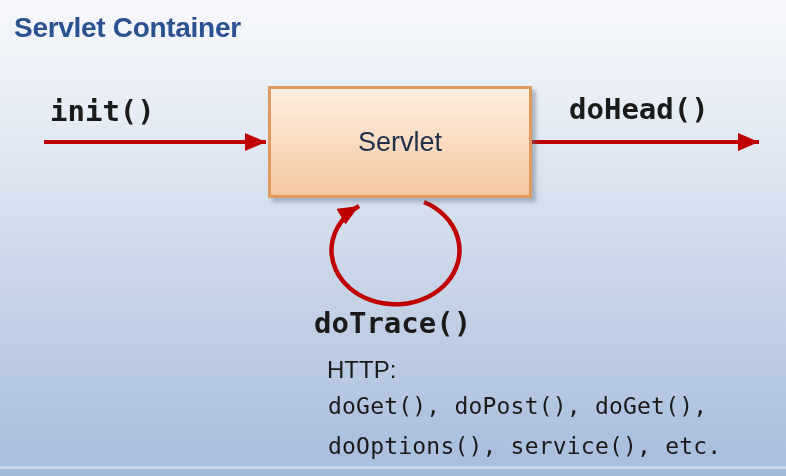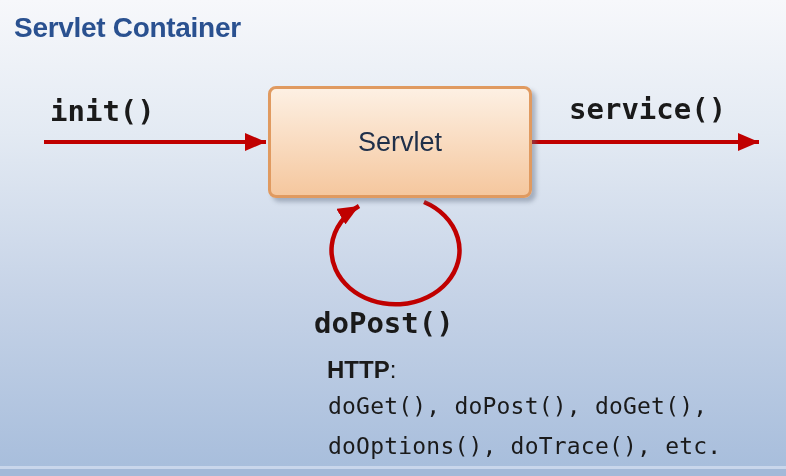--- a/index.html
+++ b/index.html
@@ -45,41 +45,41 @@
     color: var(--text-dark);
     white-space: nowrap;
   }
   .label-init    { left: 50px;  top: 94px;  }
   .label-destroy { left: 569px; top: 92px;  }
   .label-service { left: 314px; top: 306px; }
   .state-box {
     position: absolute; left: 268px; top: 86px;
     width: 258px; height: 106px;
     border: 3px solid var(--box-border);
-    border-radius: 8px;
+    border-radius: 0;
     background: linear-gradient(180deg, var(--box-fill-top) 0%, var(--box-fill-bottom) 100%);
     box-shadow: 4px 4px 4px rgba(100, 110, 130, 0.45);
     display: flex; flex-direction: column;
     align-items: center; justify-content: center;
     text-align: center;
   }
   .state-box .box-line {
     font-size: 27px; line-height: 36px;
     color: var(--box-text);
   }
   .arrows { position: absolute; left: 0; top: 0; }
   .arrow-line { stroke: var(--accent-red); stroke-width: 4; fill: none; }
   .loop-line  { stroke: var(--accent-red); stroke-width: 4.5; fill: none; }
   .arrow-head { fill: var(--accent-red); }
   .http-heading {
     position: absolute; left: 327px; top: 356px;
     font-size: 24px; color: var(--text-dark);
     white-space: nowrap;
   }
-  .http-heading .bold-part { font-weight: bold; text-align: center; }
+  .http-heading .bold-part { font-weight: normal; text-align: center; }
   .method-line {
     position: absolute;
     font-family: "DejaVu Sans Mono", monospace;
     font-size: 23px; letter-spacing: 0.2px;
     color: var(--text-dark);
     white-space: nowrap;
   }
   .method-line-1 { left: 328px; top: 393px; }
   .method-line-2 { left: 328px; top: 433px; }
 </style>
@@ -102,21 +102,21 @@
     <line class="arrow-line" x1="44" y1="142" x2="266" y2="142" marker-end="url(#ah)"></line>
     <line class="arrow-line" x1="531" y1="142" x2="759" y2="142" marker-end="url(#ah)"></line>
     <path class="loop-line" d="M 424 202 A 64 54 0 1 1 359 206" marker-end="url(#ah)"></path>
   </svg>
 
   <div class="state-box">
     <div class="box-line">Servlet</div>
   </div>
 
   <div class="code-label label-init">init()</div>
-  <div class="code-label label-destroy">service()</div>
-  <div class="code-label label-service">doPost()</div>
+  <div class="code-label label-destroy">doHead()</div>
+  <div class="code-label label-service">doTrace()</div>
 
   <div class="http-heading"><span class="bold-part">HTTP</span><span>:</span></div>
 
   <div class="method-line method-line-1">doGet(), doPost(), doGet(),</div>
-  <div class="method-line method-line-2">doOptions(), doTrace(), etc.</div>
+  <div class="method-line method-line-2">doOptions(), service(), etc.</div>
 
 </div>
 
 </body></html>

